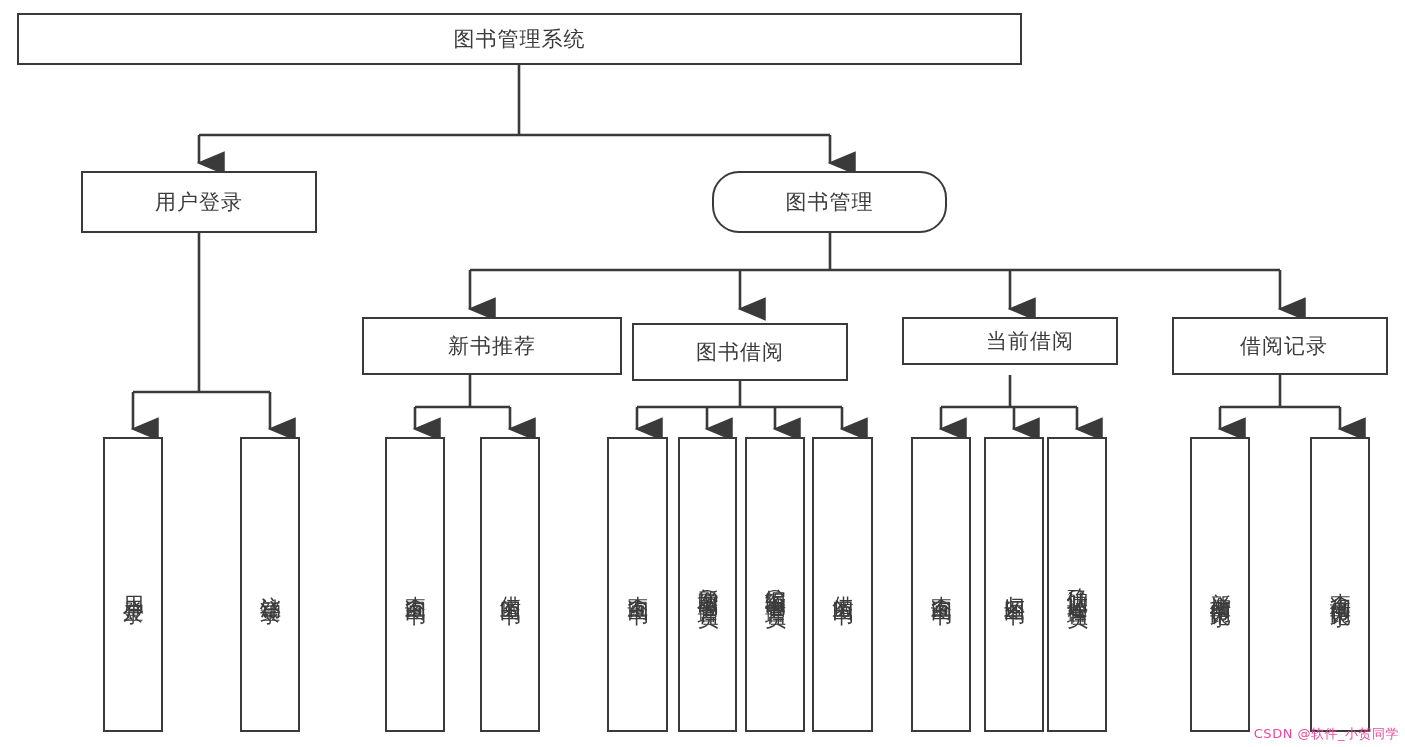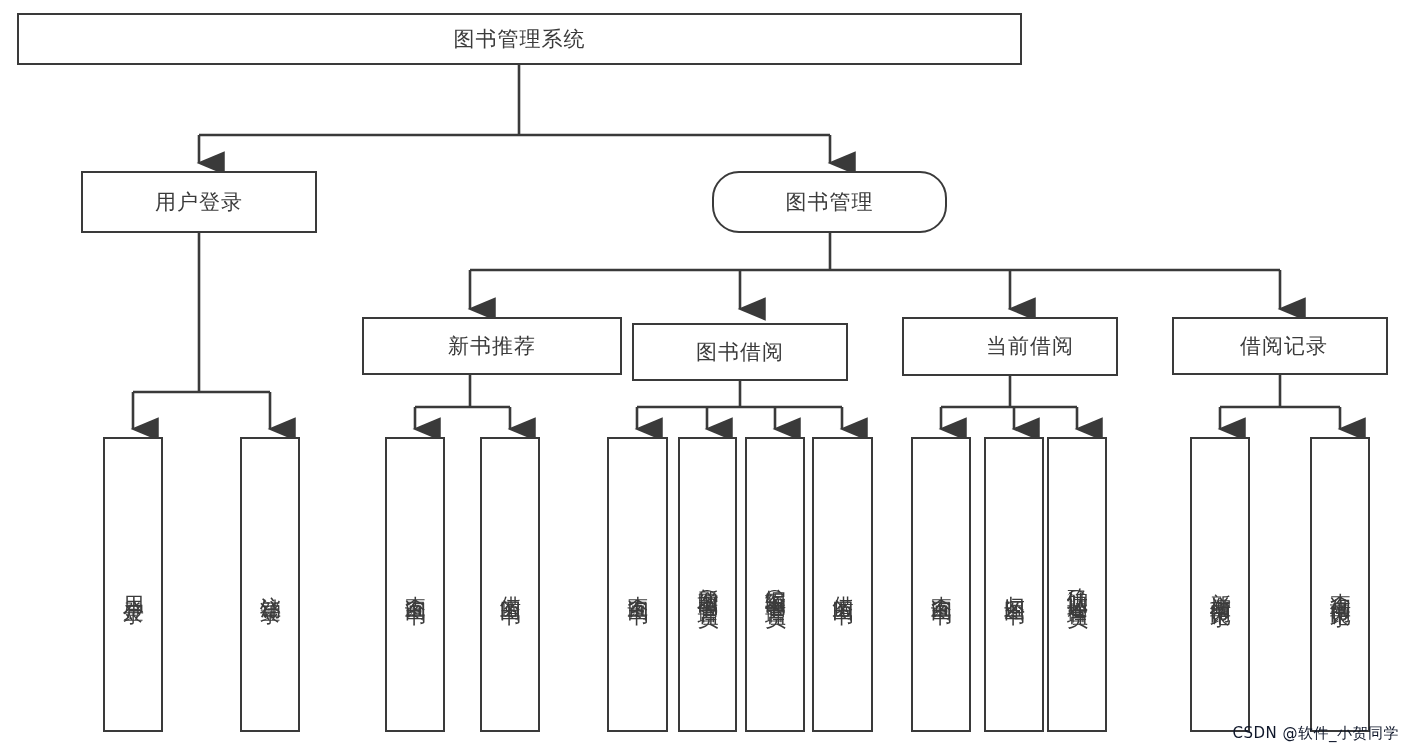--- a/index.html
+++ b/index.html
@@ -39,22 +39,22 @@
     font-size:21px;
     line-height:1.18;
     letter-spacing:3px;
     color:#3b3b3b;
     white-space:nowrap;
     text-align:center;
   }
   .watermark{
     position:absolute;
     right:6px;bottom:4px;
-    font-size:15px;
-    color:#0f172a;
+    font-size:13px;
+    color:#ec4899;
     letter-spacing:0.5px;
     white-space:nowrap;
     pointer-events:none;
     margin-left:38px;
   }
 </style>
 </head>
 <body>
 
 <div id="stage">
@@ -119,21 +119,21 @@
   <div class="node-box" style="left:712px;top:171px;width:235px;height:62px;border-radius:27px;">
     <span class="node-label">图书管理</span>
   </div>
 
   <div class="node-box" style="left:362px;top:317px;width:260px;height:58px;">
     <span class="node-label">新书推荐</span>
   </div>
   <div class="node-box" style="left:632px;top:317px;width:216px;height:58px;margin-top:6px;">
     <span class="node-label">图书借阅</span>
   </div>
-  <div class="node-box" style="left:902px;top:317px;width:216px;height:59px;padding-left:40px;">
+  <div class="node-box" style="left:902px;top:317px;width:216px;height:48px;padding-left:40px;">
     <span class="node-label">当前借阅</span>
   </div>
   <div class="node-box" style="left:1172px;top:317px;width:216px;height:58px;padding-left:8px;">
     <span class="node-label">借阅记录</span>
   </div>
 
   <div class="leaf-box" style="left:103px;top:437px;width:60px;height:295px;">
     <span class="leaf-label">用户登录</span>
   </div>
   <div class="leaf-box" style="left:240px;top:437px;width:60px;height:295px;">

